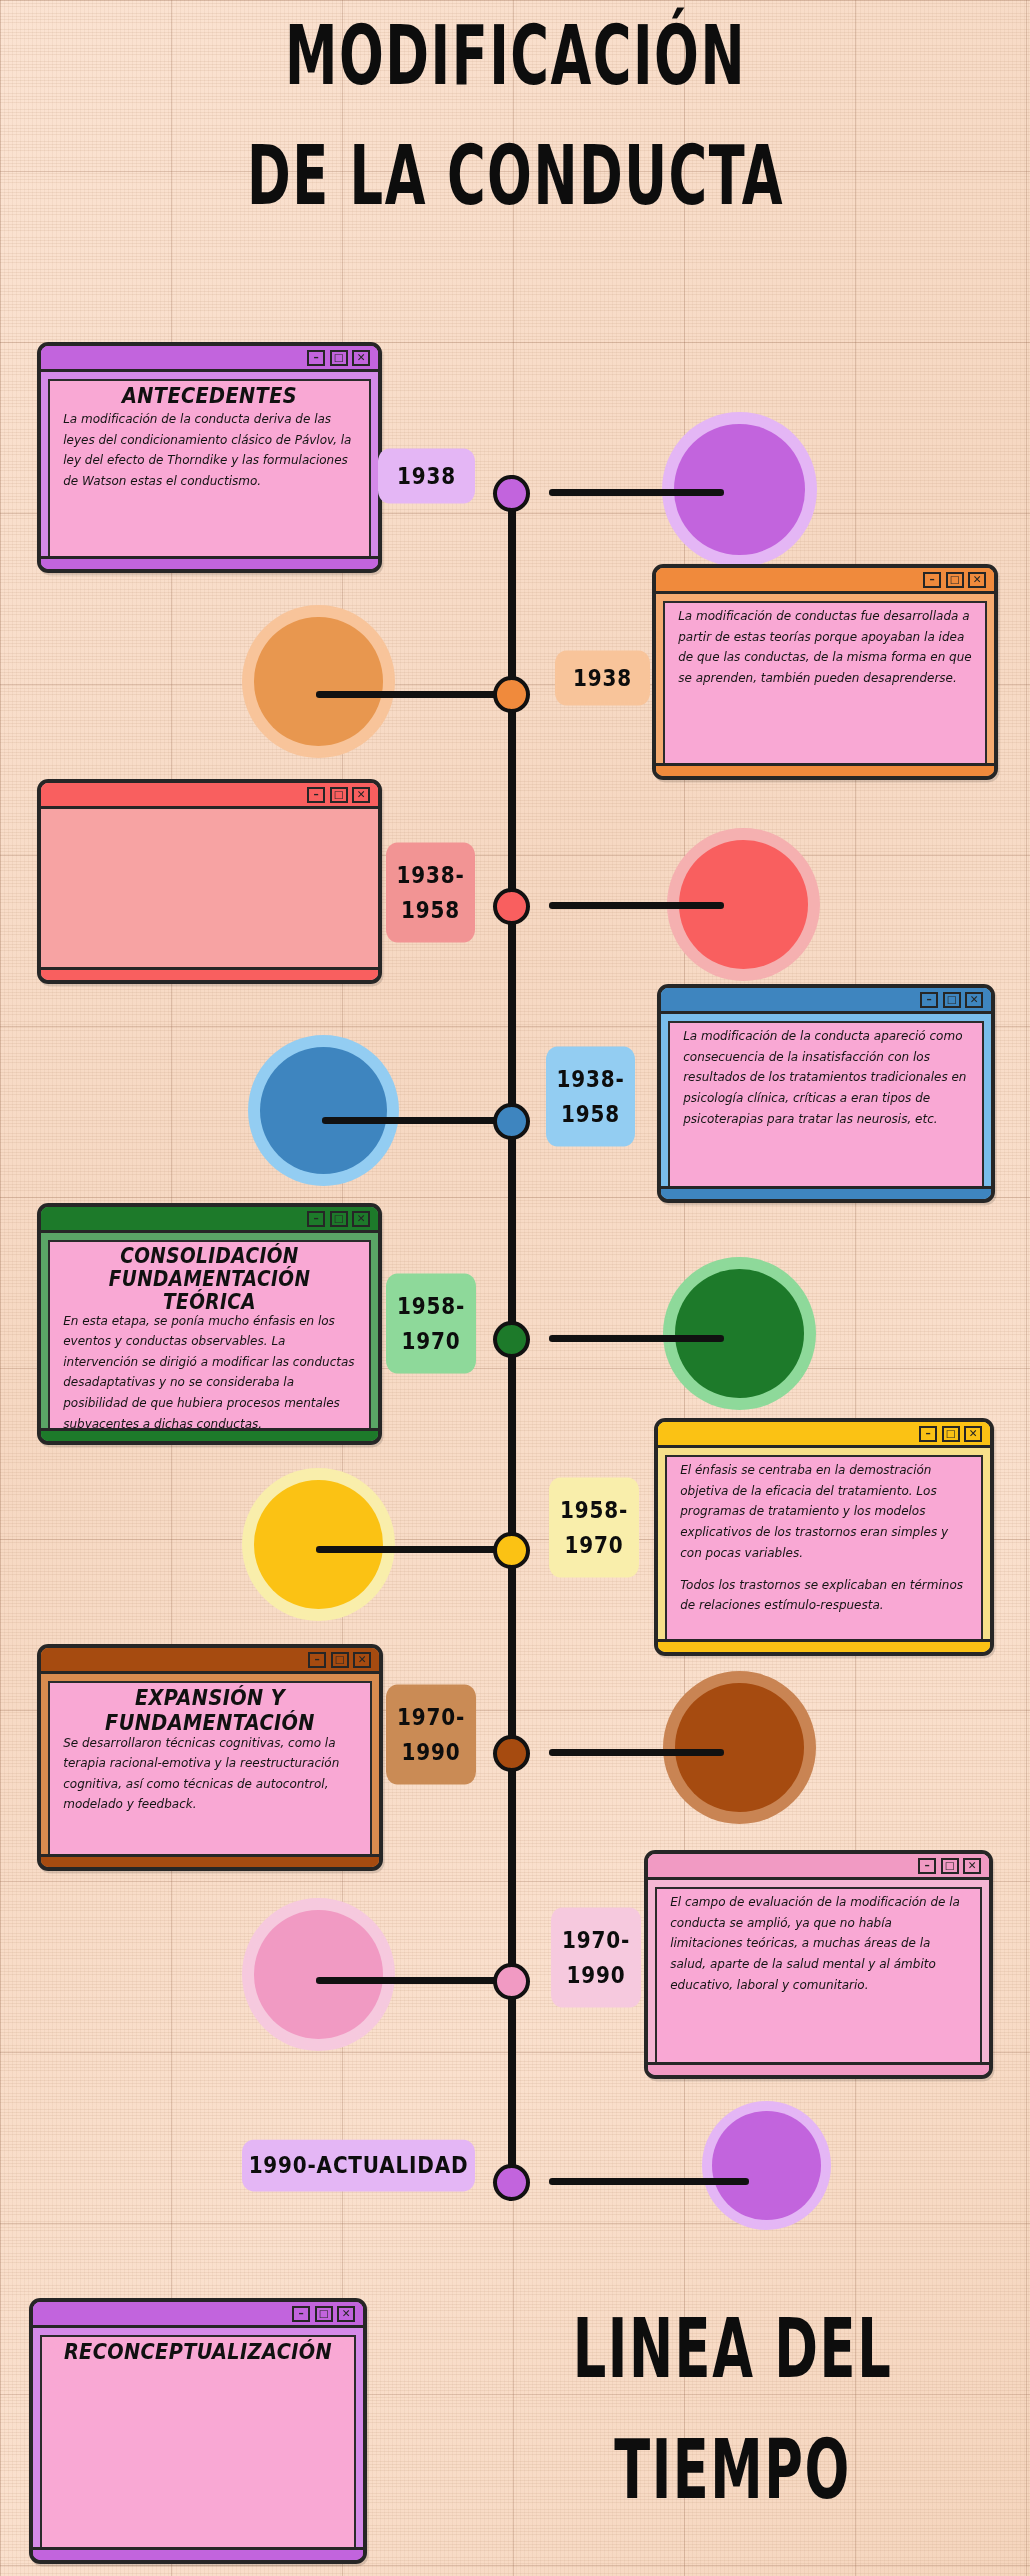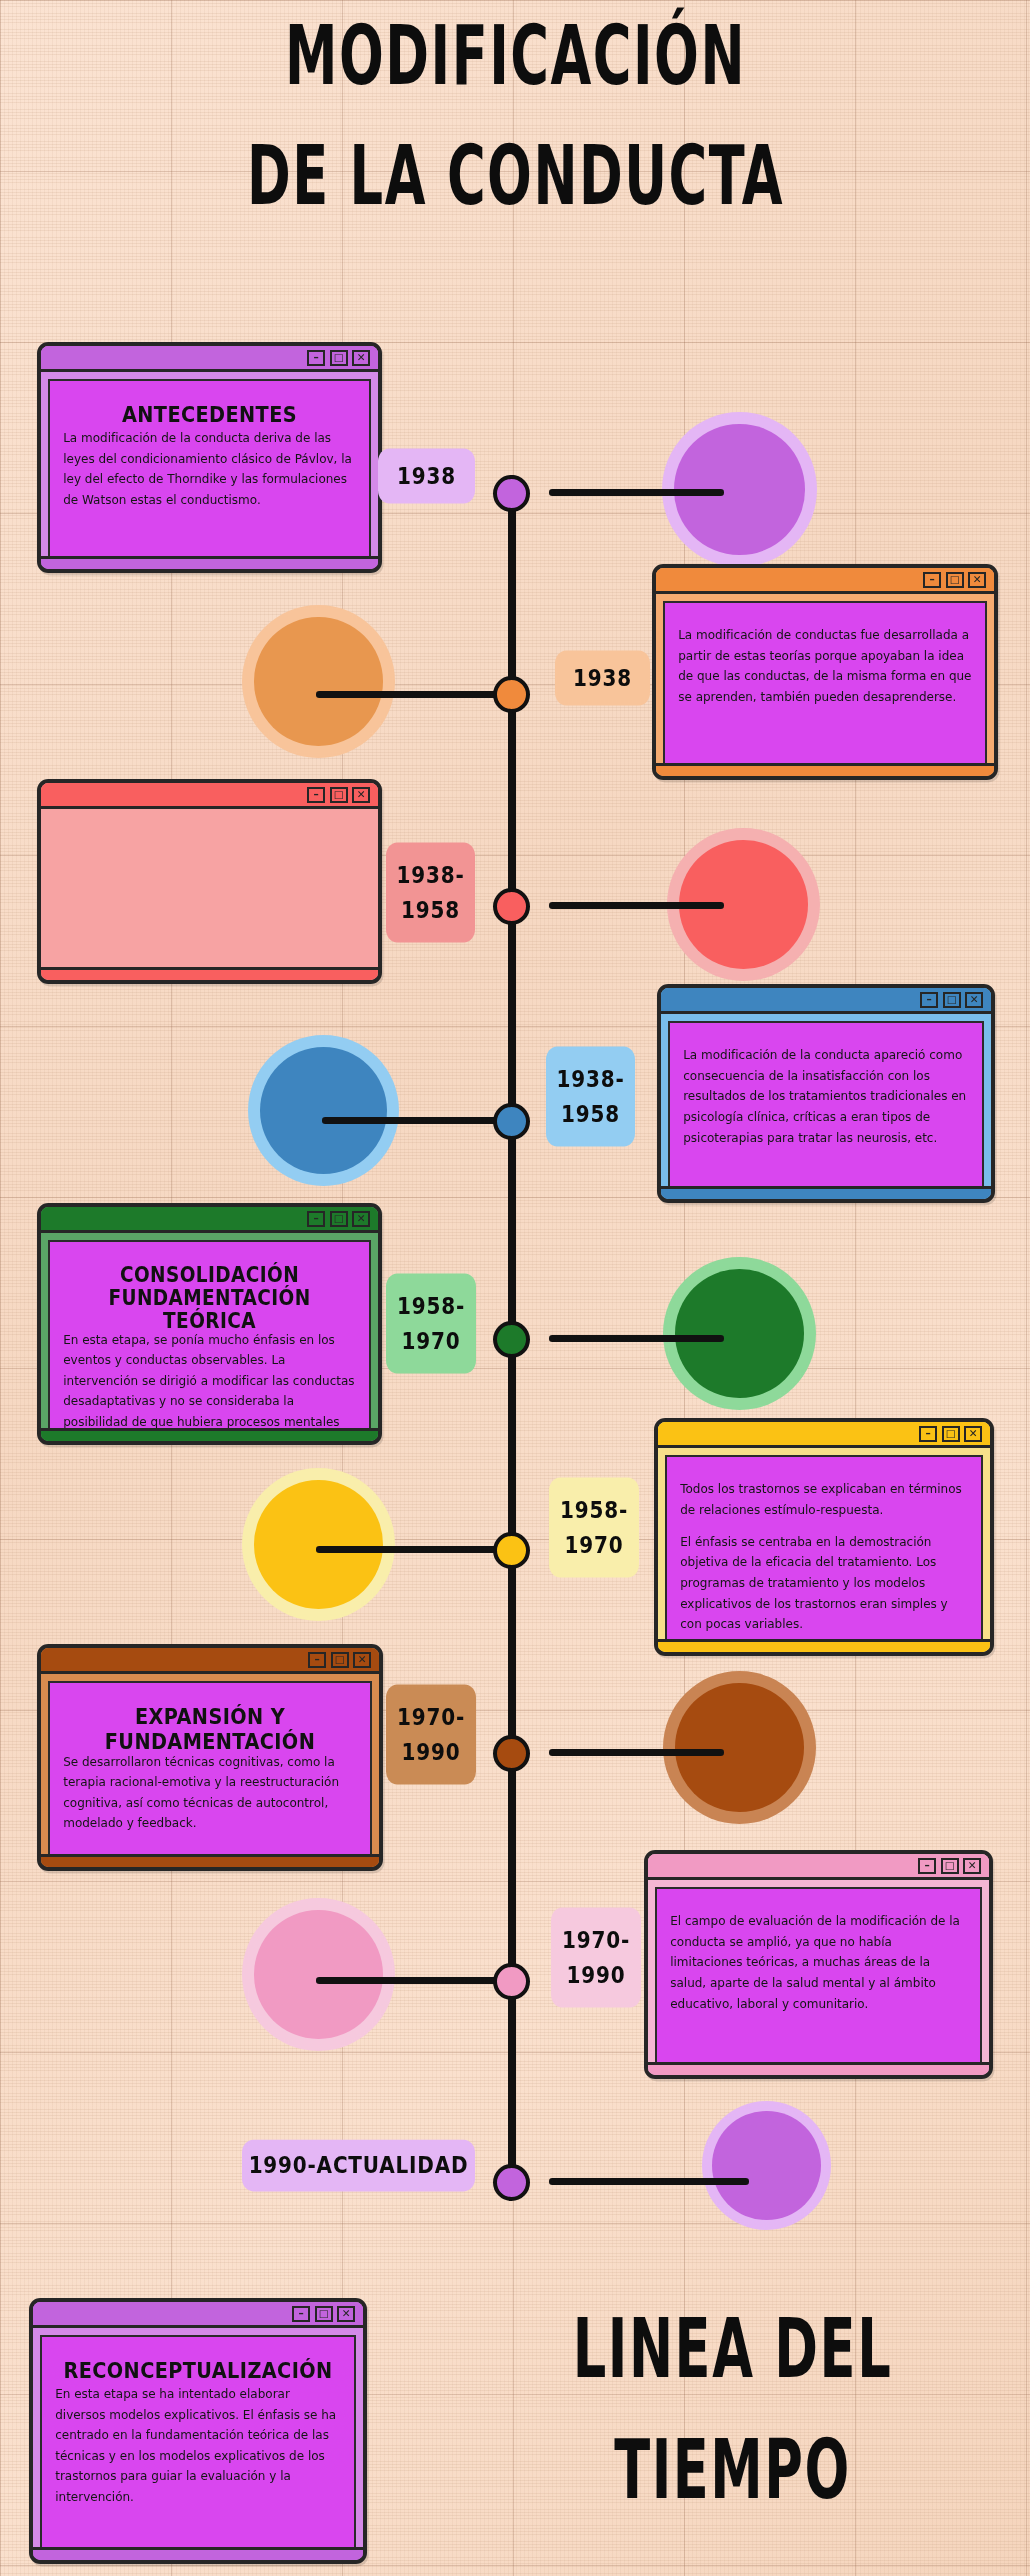--- a/index.html
+++ b/index.html
@@ -187,25 +187,26 @@
     line-height: 1;
     font-family: "DejaVu Sans", sans-serif;
     font-weight: bold;
     color: #262626;
   }
   .win-body {
     padding: 7.2px;
     height: calc(100% - 29px);
   }
   .win-paper {
-    background: #d946ef;
+    background: #f9a8d4;
     border: 2.4px solid #2b2b2b;
     height: 100%;
-    padding: 22px 13px 8px 13px;
+    padding: 3px 13px 8px 13px;
     overflow: hidden;
+    font-style: italic;
   }
   .win-heading {
     font-family: "DejaVu Sans", sans-serif;
     font-weight: bold;
     font-size: 19.3px;
     color: #111;
     text-align: center;
     letter-spacing: 0.4px;
     line-height: 1.12;
     margin-bottom: 3.2px;
@@ -374,22 +375,22 @@
       </div>
       <div class="win" style="left: 654px; top: 1418px; width: 340px; height: 238px; background: rgb(247, 224, 138);">
         <div class="win-titlebar" style="background: rgb(251, 194, 20);">
           <div class="win-btn">–</div>
           <div class="win-btn">□</div>
           <div class="win-btn">✕</div>
         </div>
         <div class="win-body">
           <div class="win-paper">
             <div class="win-text">
+              <p>El énfasis se centraba en la demostración objetiva de la eficacia del tratamiento. Los programas de tratamiento y los modelos explicativos de los trastornos eran simples y con pocas variables.</p>
               <p>Todos los trastornos se explicaban en términos de relaciones estímulo-respuesta.</p>
-              <p>El énfasis se centraba en la demostración objetiva de la eficacia del tratamiento. Los programas de tratamiento y los modelos explicativos de los trastornos eran simples y con pocas variables.</p>
             </div>
           </div>
         </div>
         <div class="win-bottombar" style="background: rgb(251, 194, 20);"></div>
       </div>
       <div class="connector" style="left: 549px; width: 175px; top: 1749px;"></div>
       <div class="deco-circle" style="left: 663px; top: 1671px; width: 153px; height: 153px; background: rgb(201, 132, 83);">
         <div class="inner" style="background: rgb(166, 75, 16);"></div>
       </div>
       <div class="node" style="left: 493px; top: 1735px; background: rgb(166, 75, 16);"></div>
@@ -447,23 +448,20 @@
       </div>
       <div class="win" style="left: 29px; top: 2298px; width: 338px; height: 266px; background: rgb(212, 138, 232);">
         <div class="win-titlebar" style="background: rgb(194, 100, 221);">
           <div class="win-btn">–</div>
           <div class="win-btn">□</div>
           <div class="win-btn">✕</div>
         </div>
         <div class="win-body">
           <div class="win-paper">
             <div class="win-heading">RECONCEPTUALIZACIÓN</div>
-            <div class="win-text">
-              <p>En esta etapa se ha intentado elaborar diversos modelos explicativos. El énfasis se ha centrado en la fundamentación teórica de las técnicas y en los modelos explicativos de los trastornos para guiar la evaluación y la intervención.</p>
-            </div>
           </div>
         </div>
         <div class="win-bottombar" style="background: rgb(194, 100, 221);"></div>
       </div>
     </div>
 
   <div class="bigtitle" id="footer-title">
     <span class="l1">LINEA DEL</span>
     <span class="l2">TIEMPO</span>
   </div>

